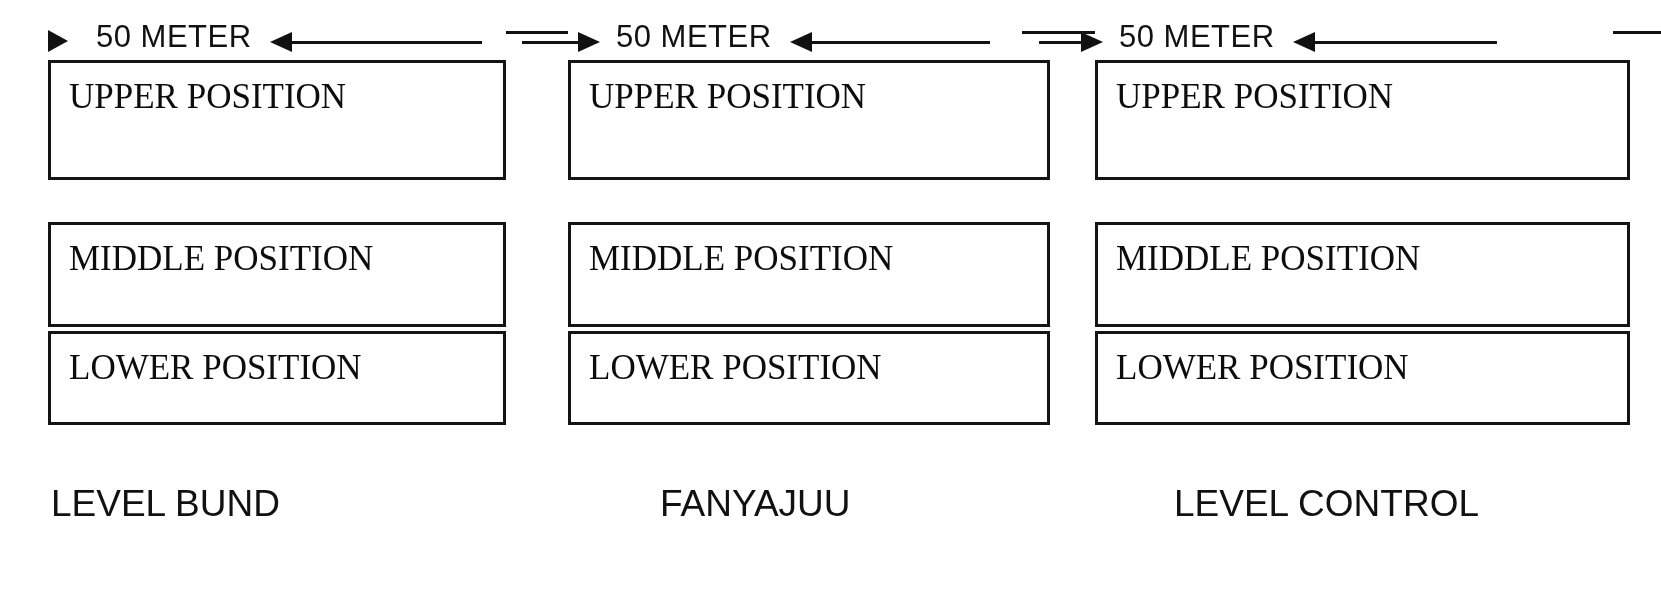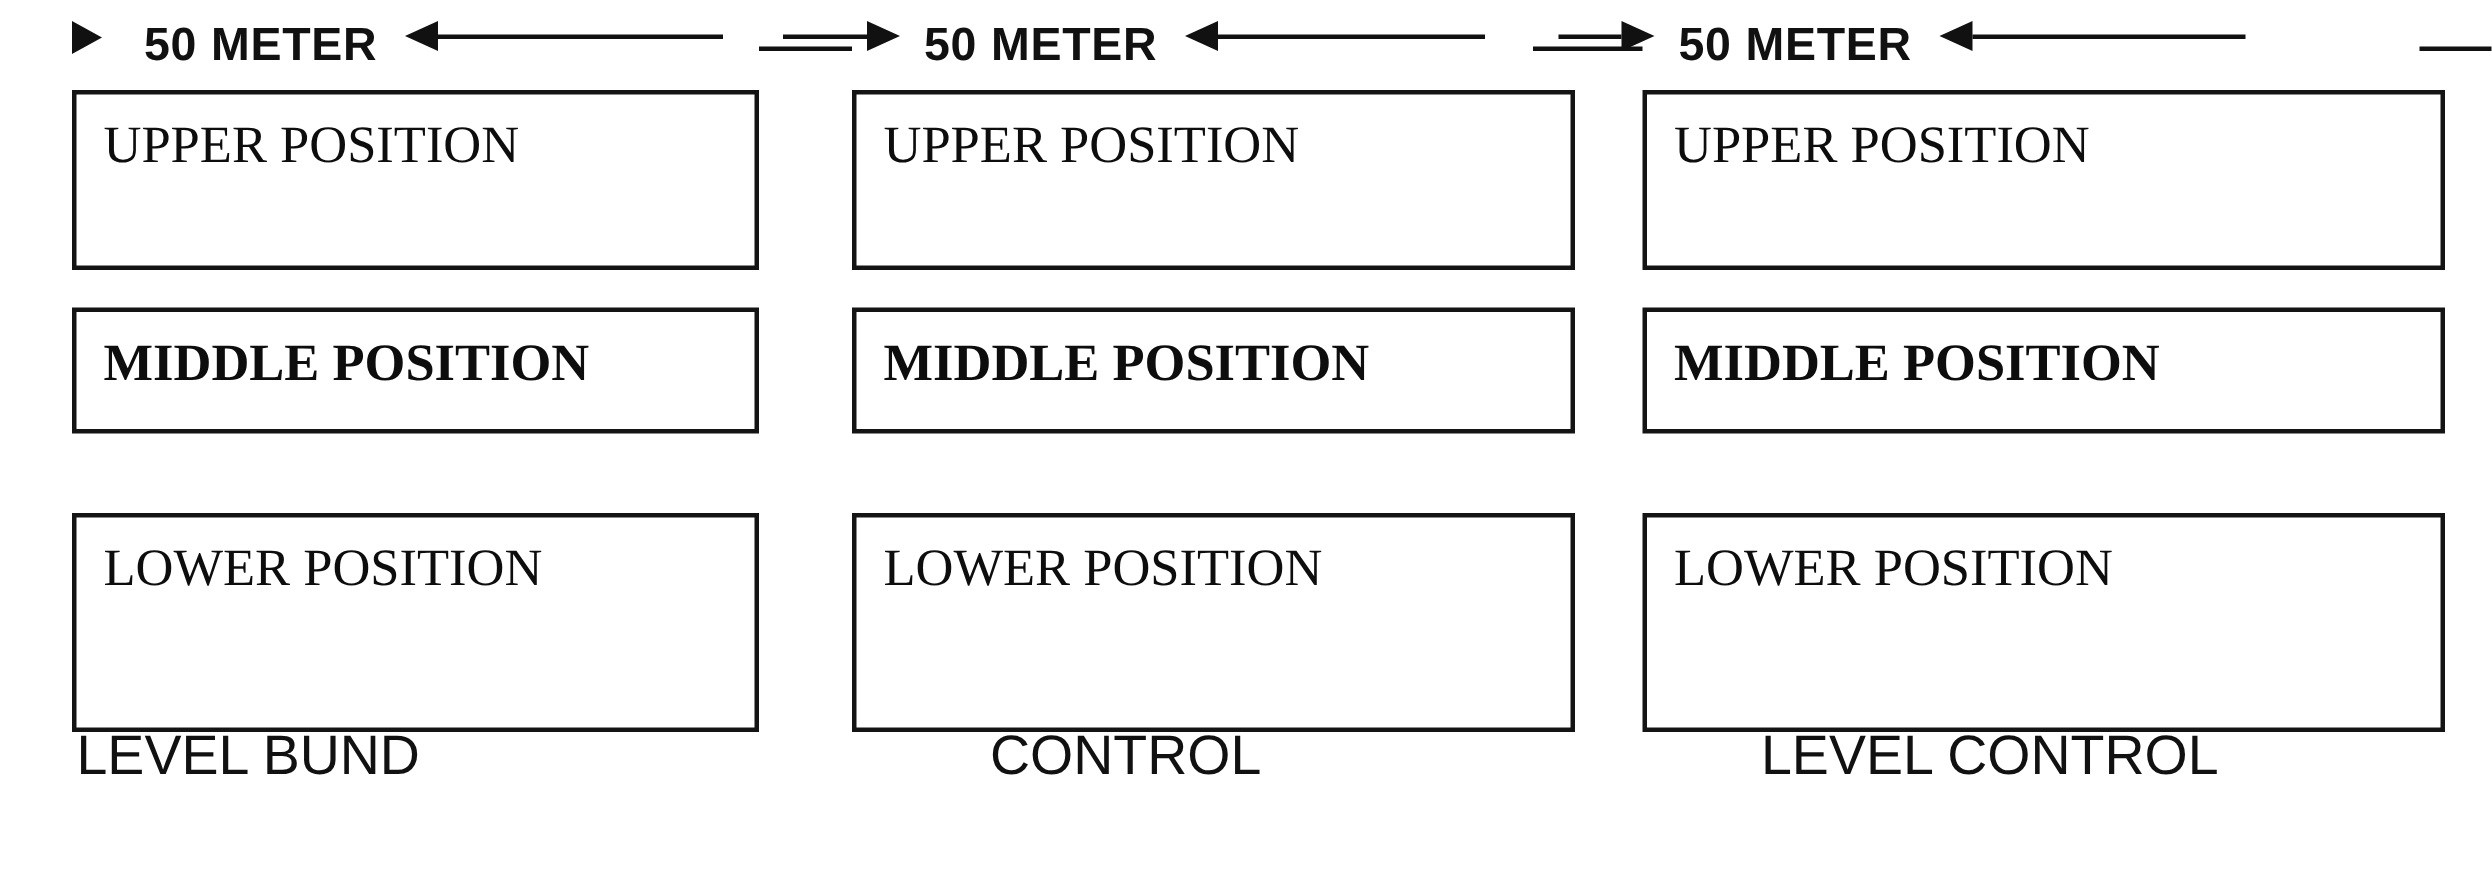--- a/index.html
+++ b/index.html
@@ -32,23 +32,22 @@
   .col-2 { left: 1095px; width: 535px; }
 
   
   .header-row {
     position: absolute;
     top: 14px;
     left: 0;
     height: 38px;
     width: 100%;
     display: flex;
-    align-items: flex-start;
+    align-items: flex-end;
     white-space: nowrap;
-    font-weight: bold;
   }
   .col-0 .header-row { left: 0px; }
   .col-1 .header-row { left: -46px; width: 528px; }
   .col-2 .header-row { left: -56px; width: 591px; }
 
   .meter-label {
     font-family: "Liberation Sans", sans-serif;
     font-size: 31px;
     letter-spacing: 0.5px;
     line-height: 1;
@@ -110,22 +109,22 @@
   
   .pos-box {
     position: absolute;
     left: 0;
     width: 100%;
     border: 3px solid #141414;
     background: #ffffff;
     box-sizing: border-box;
   }
   .box-upper  { top: 60px;  height: 120px; padding-left: 36px; }
-  .box-middle { top: 205px; height: 84px; font-weight: bold;  }
-  .box-lower  { top: 342px; height: 146px; }
+  .box-middle { top: 222px; height: 105px;  }
+  .box-lower  { top: 331px; height: 94px; }
 
   .pos-label {
     font-family: "Liberation Serif", serif;
     font-size: 35px;
     line-height: 1;
     color: #0d0d0d;
     position: absolute;
     left: 18px;
     top: 16px;
     white-space: nowrap;
@@ -192,21 +191,21 @@
     <div class="pos-box box-upper">
       <span class="pos-label">UPPER POSITION</span>
     </div>
     <div class="pos-box box-middle">
       <span class="pos-label">MIDDLE POSITION</span>
     </div>
     <div class="pos-box box-lower">
       <span class="pos-label">LOWER POSITION</span>
     </div>
 
-    <span class="caption">CONTROL</span>
+    <span class="caption">FANYAJUU</span>
   </div>
 
   <div class="column col-2">
 
     <div class="header-row">
       <span class="arrow right-arrow">
         <span class="arrow-line"></span>
         <span class="arrow-head right"></span>
       </span>
       <span class="meter-label">50 METER</span>

